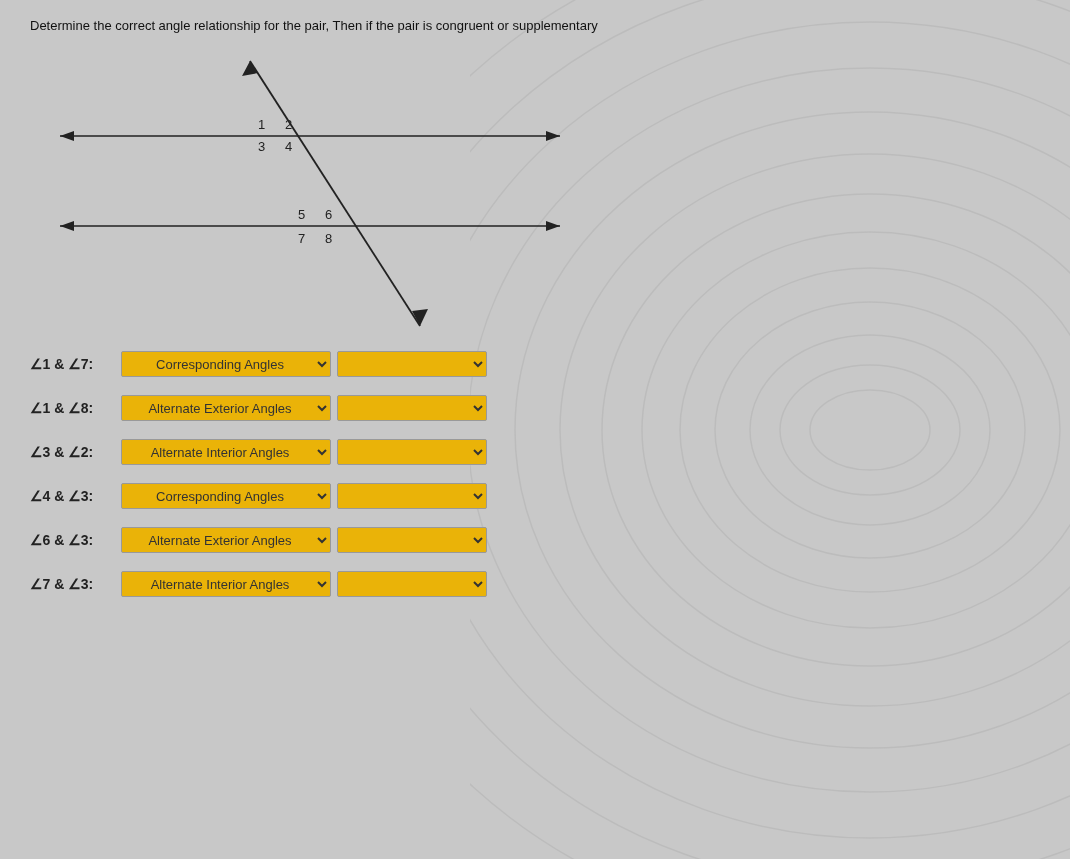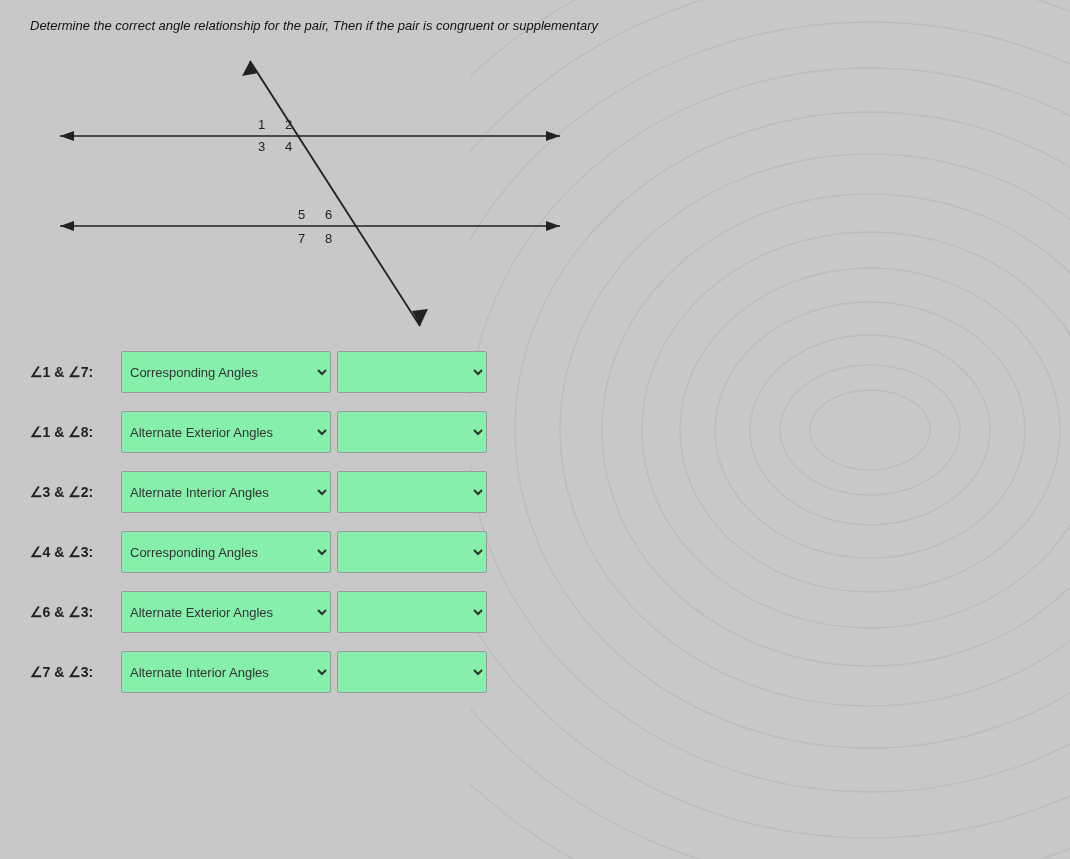--- a/index.html
+++ b/index.html
@@ -34,21 +34,20 @@
     .main-content {
       position: relative;
       z-index: 1;
       padding: 18px 30px 20px 30px;
     }
 
     .instructions {
       font-size: 13px;
       color: #111;
       margin-bottom: 18px;
-      font-style: italic;
     }
 
     
     .diagram-area {
       width: 560px;
       height: 290px;
       position: relative;
       margin-bottom: 10px;
     }
 
@@ -70,28 +69,29 @@
     }
 
     .angle-label {
       font-size: 14px;
       min-width: 85px;
       color: #222;
       font-weight: bold;
     }
 
     select {
-      height: 42px;
+      height: 26px;
       border: 1px solid #999;
-      background: #86efac;
+      background: #eab308;
       font-size: 13px;
       padding: 0 4px;
       color: #333;
       cursor: pointer;
       border-radius: 2px;
+      text-align: center;
     }
 
     .select-angle-type {
       width: 210px;
     }
 
     .select-congruent {
       width: 150px;
     }
   </style>

